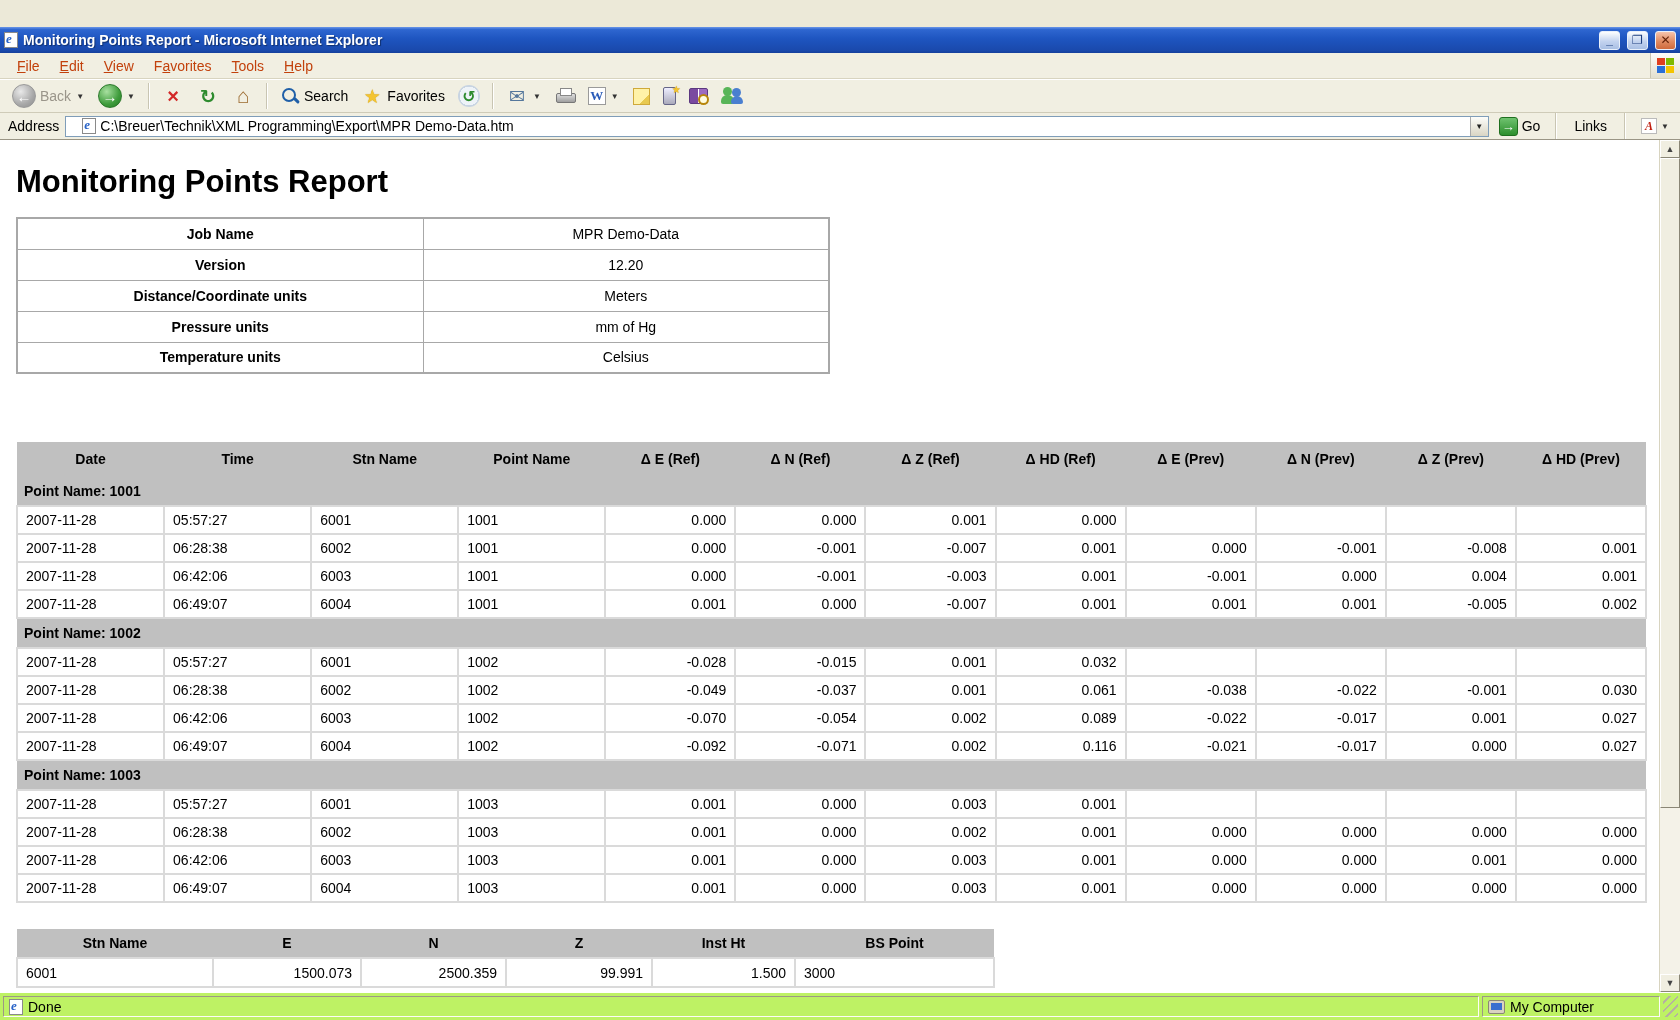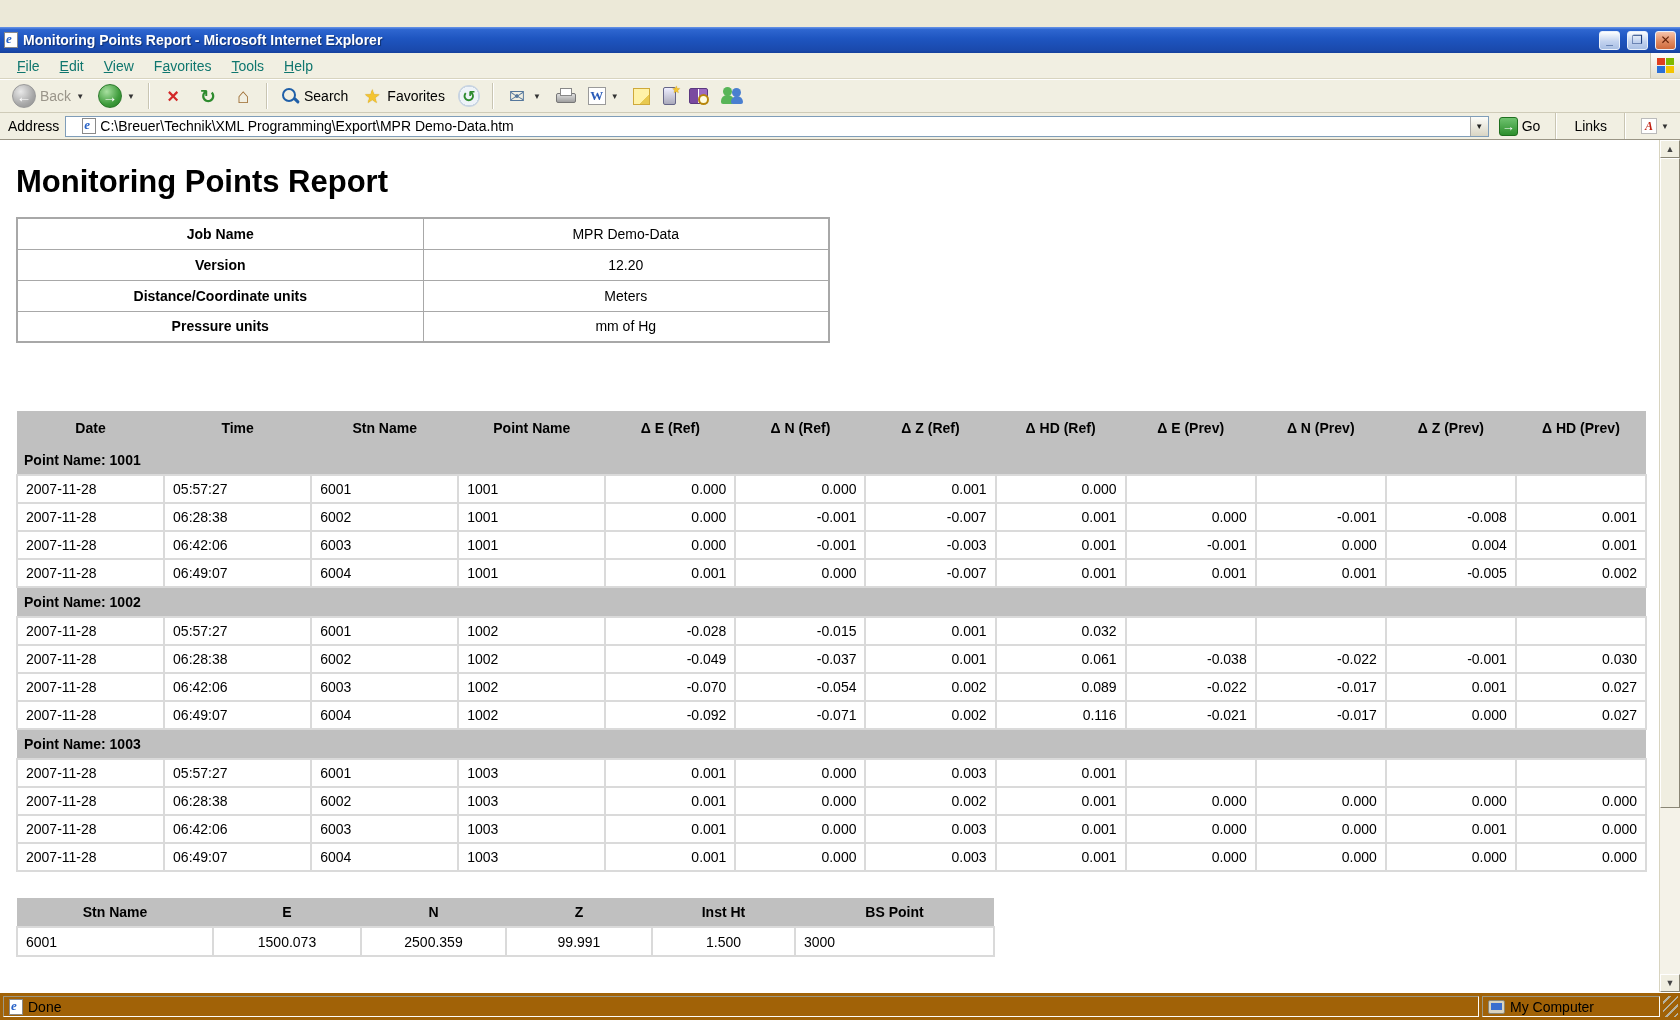--- a/index.html
+++ b/index.html
@@ -28,21 +28,21 @@
 
   .page-icon { position:relative; width:14px; height:16px; background:#fff; border:1px solid #8a8a8a; flex:0 0 14px; }
   .page-icon::after { content:"e"; position:absolute; left:1px; top:-2px; color:#2a64c8; font:bold italic 13px "Liberation Serif", serif; }
 
   
   .menubar {
     height:26px; flex:0 0 26px; display:flex; align-items:stretch;
     background:#f1efe2; border-bottom:1px solid #d8d4c0;
   }
   .menu-items { flex:1; display:flex; align-items:center; padding-left:8px; gap:2px; }
-  .menu-item { padding:3px 9px; color:#0f766e; cursor:default; }
+  .menu-item { padding:3px 9px; color:#c2410c; cursor:default; }
   .winlogo-box {
     width:30px; display:flex; align-items:center; justify-content:center;
     border-left:1px solid #c9c5b2; background:linear-gradient(180deg,#fdfdfa,#e3e0cf);
   }
   .winflag { display:grid; grid-template-columns:8px 8px; grid-template-rows:7px 7px; gap:1px; }
   .winflag span:nth-child(1){background:#e03f1f;} .winflag span:nth-child(2){background:#7fba00;}
   .winflag span:nth-child(3){background:#2a6fd8;} .winflag span:nth-child(4){background:#f4c400;}
 
   
   .toolbar {
@@ -122,33 +122,33 @@
   .main-table th { background:#c0c0c0; font-weight:bold; text-align:center; height:34px; padding:2px 4px; }
   .main-table td.group-cell { background:#c0c0c0; font-weight:bold; height:30px; padding:4px 7px; }
   .main-table td.c-text, .main-table td.c-num { background:#fff; border:2px solid #dadada; height:28px; padding:2px 8px; }
   .main-table td.c-text { text-align:left; }
   .main-table td.c-num { text-align:right; }
   col.w-text { width:147px; } col.w-num { width:130px; }
 
   .station-table { width:977px; margin-top:26px; }
   .station-table th { background:#c0c0c0; font-weight:bold; text-align:center; height:29px; padding:2px 4px; }
   .station-table td { background:#fff; border:2px solid #dadada; height:29px; padding:2px 8px; }
-  .station-table td.s-num { text-align:center;border-radius:9px; }
+  .station-table td.s-num { text-align:right;border-radius:9px; }
   col.sc0{width:196px;} col.sc1{width:148px;} col.sc2{width:145px;} col.sc3{width:146px;} col.sc4{width:143px;} col.sc5{width:199px;}
 
   
   .vscroll { flex:0 0 21px; background:#f4f2e8; border-left:1px solid #d8d4c0; display:flex; flex-direction:column; }
   .sb-btn { height:18px; flex:0 0 18px; background:#f0eee1; border:1px solid; border-color:#fff #8a8676 #8a8676 #fff;
     display:flex; align-items:center; justify-content:center; font-size:9px; color:#444; }
   .sb-track { flex:1; position:relative; }
   .sb-thumb { position:absolute; top:0; left:0; right:0; height:650px; background:#f0eee1;
     border:1px solid; border-color:#fff #8a8676 #8a8676 #fff; }
 
   
-  .statusbar { height:28px; flex:0 0 28px; background:#a16207; border-top:1px solid #fff;
+  .statusbar { height:28px; flex:0 0 28px; background:#bef264; border-top:1px solid #fff;
     display:flex; align-items:center; gap:3px; padding:3px 2px 3px 3px;text-align:right; }
   .sb-pane { height:21px; display:flex; align-items:center; gap:5px; padding:0 5px;
     border:1px solid; border-color:#9d9884 #fdfcf7 #fdfcf7 #9d9884; }
   .sb-pane.done { flex:1; }
   .sb-pane.mycomp { width:178px; }
   .mycomp-icon { position:relative; width:17px; height:14px; background:#d9d3c0; border:1px solid #8a8676; border-radius:2px; }
   .mycomp-icon::before { content:""; position:absolute; left:2px; top:2px; right:2px; bottom:3px; background:#3a6ecf; }
   .sb-grip { width:15px; height:21px; background:
     repeating-linear-gradient(135deg, transparent 0 4px, #b6b2a0 4px 6px); }
 </style>
@@ -282,20 +282,24 @@
               <td class="info-value">12.20</td>
             </tr>
             <tr>
               <td class="info-label">Distance/Coordinate units</td>
               <td class="info-value">Meters</td>
             </tr>
             <tr>
               <td class="info-label">Pressure units</td>
               <td class="info-value">mm of Hg</td>
             </tr>
+            <tr>
+              <td class="info-label">Temperature units</td>
+              <td class="info-value">Celsius</td>
+            </tr>
           </tbody>
       </table>
 
       <table class="main-table">
         <colgroup>
           <col class="w-text">
             <col class="w-text">
             <col class="w-text">
             <col class="w-text">
           <col class="w-num">

